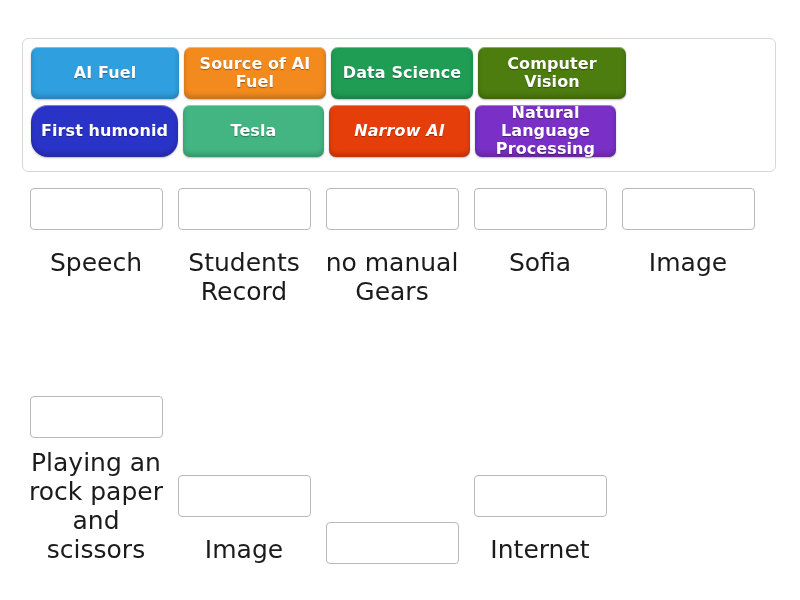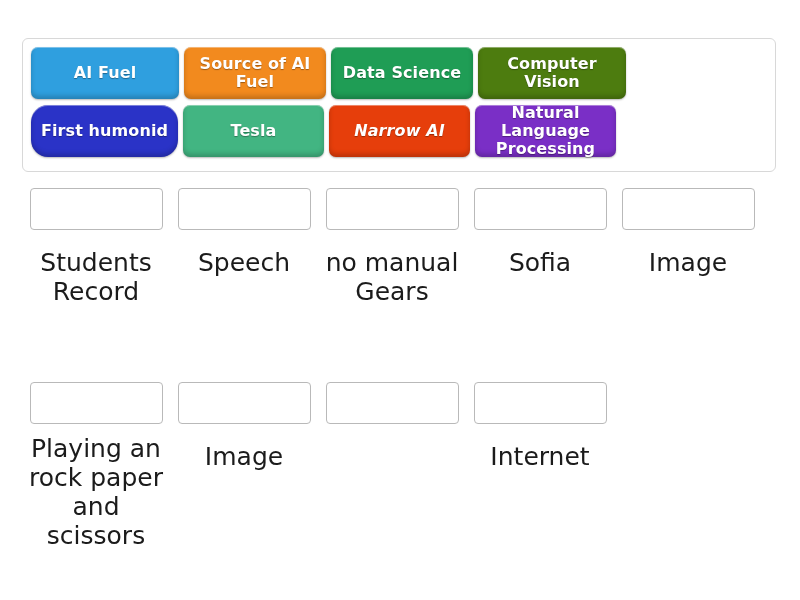--- a/index.html
+++ b/index.html
@@ -72,21 +72,21 @@
 
   
   .answer-row {
     position: absolute;
     left: 22px;
     width: 756px;
     display: flex;
   }
 
   .answer-row.row-a { top: 188px; }
-  .answer-row.row-b { top: 382px; }
+  .answer-row.row-b { top: 396px; align-items: flex-end; }
 
   .answer-cell {
     width: 148px;
     margin-right: 0px;
     display: flex;
     flex-direction: column;
     align-items: center;
   }
 
   .dropzone {
@@ -135,25 +135,25 @@
       <div class="tile w2" style="background: rgb(66, 181, 130);">Tesla</div>
       <div class="tile w3" style="background: rgb(230, 62, 11); font-style: italic;">Narrow AI</div>
       <div class="tile w4 small" style="background: rgb(122, 47, 198);">Natural Language Processing</div>
       <div class="tile w5" style="background: transparent; box-shadow: none;"></div>
     </div>
   </div>
 
   <div class="answer-row row-a">
     <div class="answer-cell">
       <div class="dropzone"></div>
-      <div class="answer-label">Students Record</div>
+      <div class="answer-label">Speech</div>
     </div>
     <div class="answer-cell">
       <div class="dropzone"></div>
-      <div class="answer-label">Speech</div>
+      <div class="answer-label">Students Record</div>
     </div>
     <div class="answer-cell">
       <div class="dropzone"></div>
       <div class="answer-label">no manual Gears</div>
     </div>
     <div class="answer-cell">
       <div class="dropzone"></div>
       <div class="answer-label">Sofia</div>
     </div>
     <div class="answer-cell">

